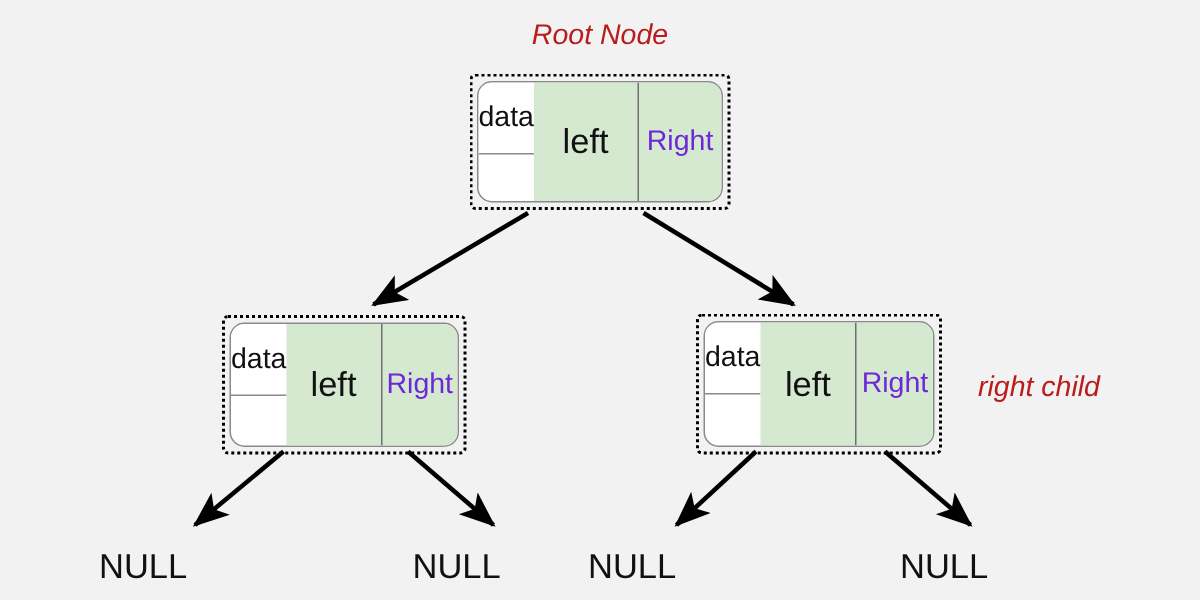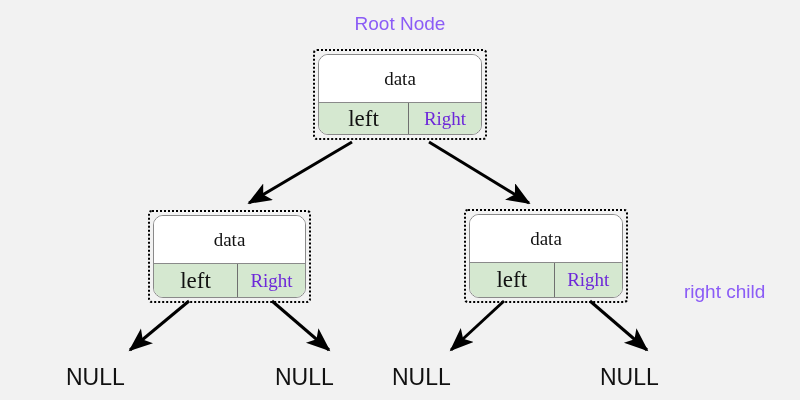--- a/index.html
+++ b/index.html
@@ -39,22 +39,20 @@
   }
   .node-inner {
     box-sizing: border-box;
     width: 100%;
     height: 100%;
     border: 1.6px solid #8a8a8a;
     border-radius: 10px;
     overflow: hidden;
     background: #ffffff;
     display: flex;
-    flex-direction: column;
-    font-family: Liberation Serif, serif;
   }
   .cell-data {
     flex: 0 0 auto;
     height: 47px;
     background: #ffffff;
     display: flex;
     align-items: center;
     justify-content: center;
     font-size: 19px;
     color: #111;
@@ -80,22 +78,23 @@
     align-items: center;
     justify-content: center;
     font-size: 19px;
     color: #6d28d9;
   }
 
   
   .label {
     position: absolute;
     font-size: 19px;
-    color: #8b5cf6;
+    color: #b91c1c;
     white-space: nowrap;
+    font-style: italic;
   }
   .label.center {
     text-align: center;
   }
   .null-label {
     position: absolute;
     font-size: 23px;
     color: #111;
     text-align: left;
     white-space: nowrap;
@@ -152,21 +151,21 @@
     <div class="node-inner">
       <div class="cell-data">data</div>
       <div class="cell-row">
         <div class="cell-left">left</div>
         <div class="cell-right">Right</div>
       </div>
     </div>
   </div>
 
 
-  <div class="label" style="left:684px; top:248px;margin-top:33px;">right child</div>
+  <div class="label" style="left:652px; top:248px;">right child</div>
 
   <div class="null-label" style="left:66px; top:364px; width:120px;">NULL</div>
 
   <div class="null-label" style="left:275px; top:364px; width:120px;">NULL</div>
 
   <div class="null-label" style="left:392px; top:364px; width:120px;">NULL</div>
 
   <div class="null-label" style="left:600px; top:364px; width:120px;">NULL</div>
 
 </div>

